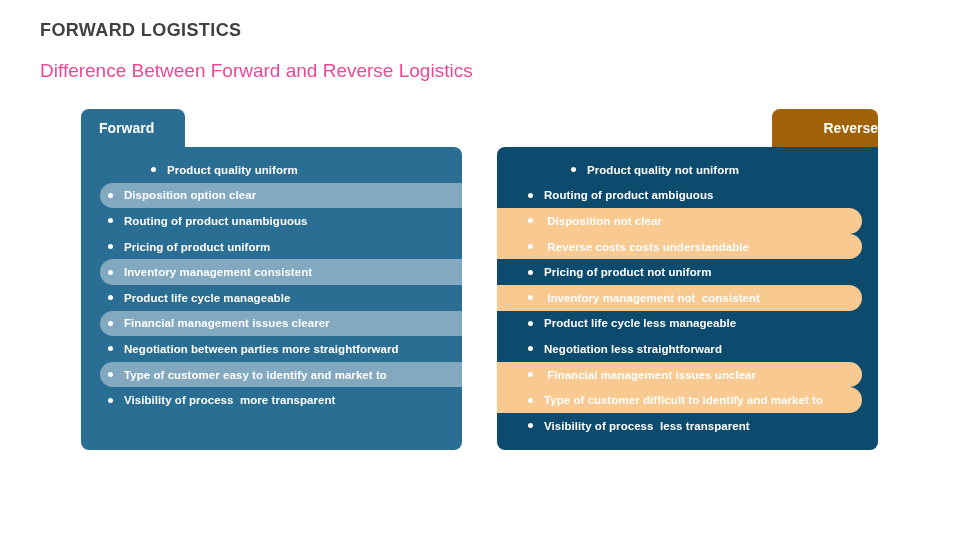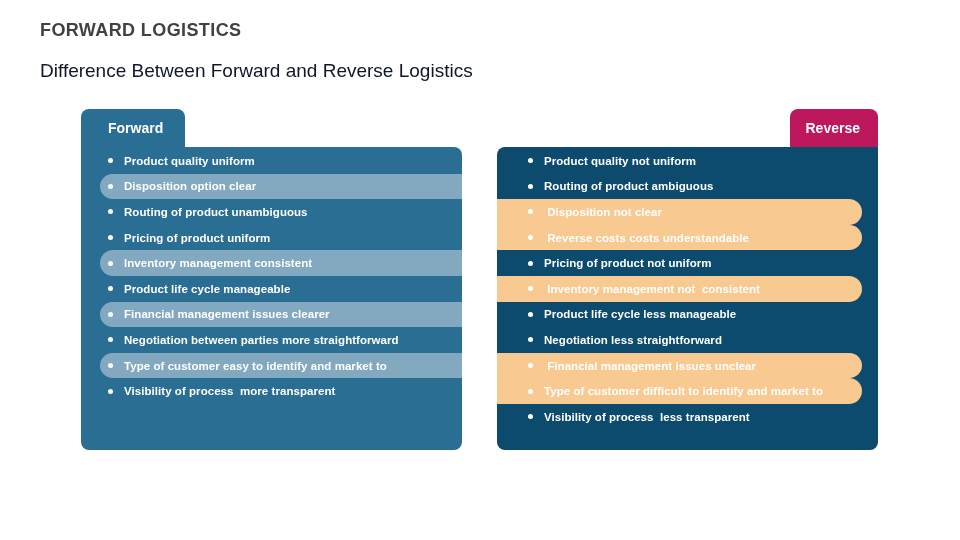--- a/index.html
+++ b/index.html
@@ -27,21 +27,21 @@
     color: #414141;
     white-space: nowrap;
   }
 
   .slide-subtitle {
     position: absolute;
     left: 40px;
     top: 60px;
     font-size: 19px;
     font-weight: normal;
-    color: #0f172a;
+    color: #ec4899;
     white-space: nowrap;
   }
 
   
   .panel {
     position: absolute;
     top: 109px;
   }
 
   .panel-forward { left: 81px;  width: 381px; }
@@ -58,29 +58,28 @@
     color: #ffffff;
     font-size: 14px;
     font-weight: bold;
   }
 
   .panel-forward .panel-tab {
     left: 0;
     width: 104px;
     background: #2B6E93;
     justify-content: flex-start;
-    padding-left: 27px;
+    padding-left: 18px;
   }
 
   .panel-reverse .panel-tab {
     right: 0;
-    width: 88px;
-    background: #be185d;
+    width: 106px;
+    background: #a16207;
     justify-content: flex-end;
-    padding-right: 18px;
   }
 
   
   .panel-body {
     position: absolute;
     top: 38px;
     left: 0;
     width: 100%;
     height: 303px;
     border-radius: 0 8px 8px 8px;
@@ -105,21 +104,21 @@
     width: 100%;
   }
 
   .row {
     position: relative;
     height: 25.6px;
     display: flex;
     align-items: center;
   }
 
-  .row:first-child { margin-top: 1px; }
+  .row:first-child { margin-top: 10px; padding-left: 43px; }
 
   
   .row.alt::before {
     content: "";
     position: absolute;
     top: 0;
     height: 100%;
   }
 
   .panel-forward .row.alt::before {

